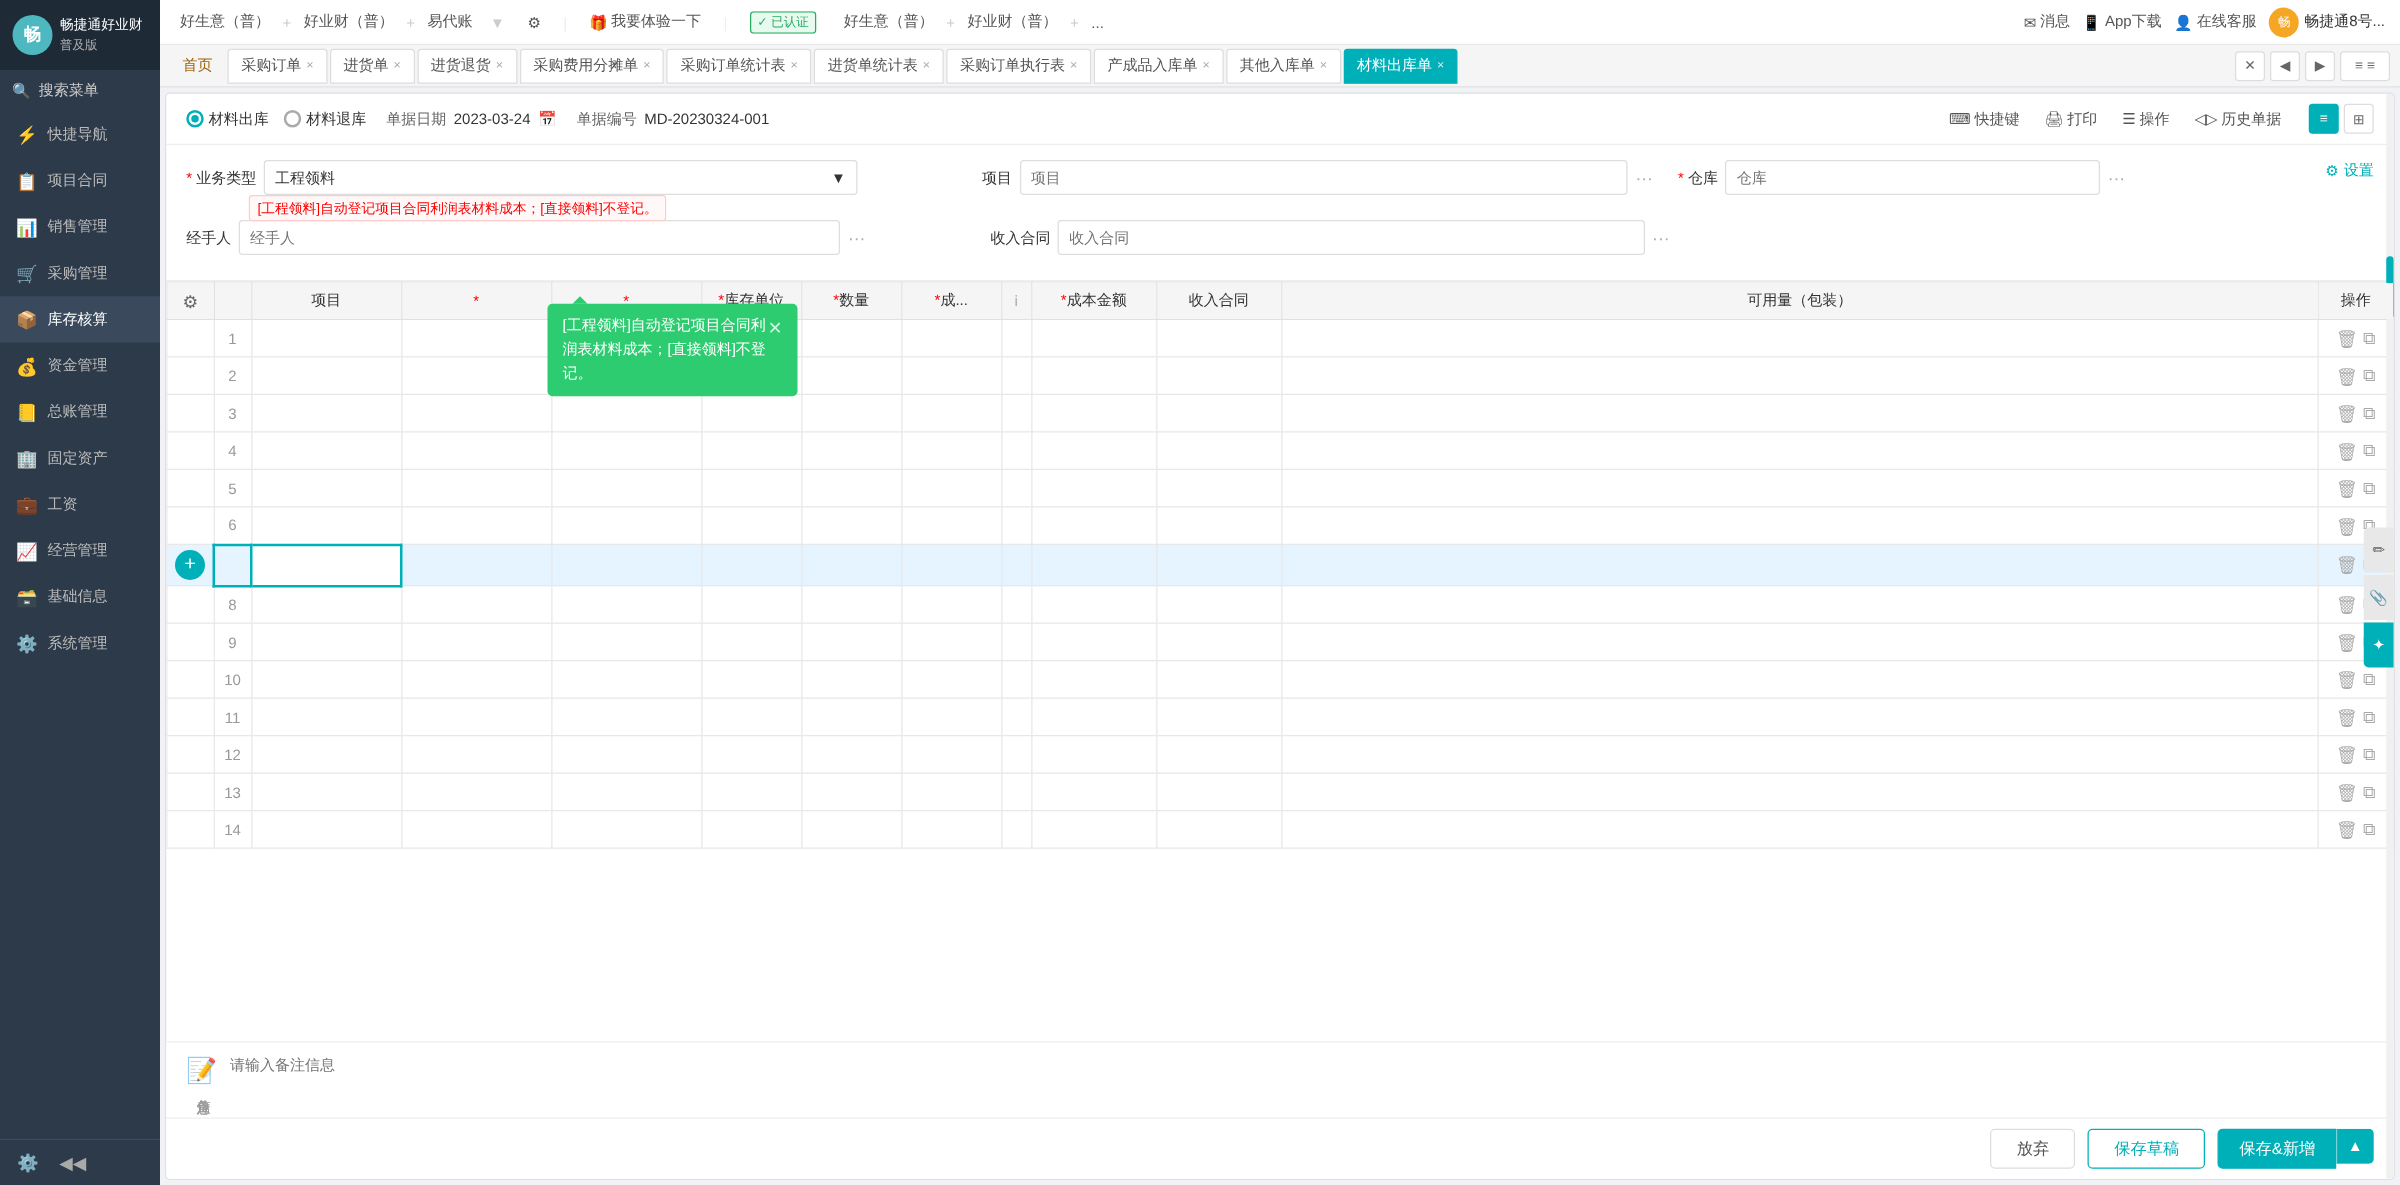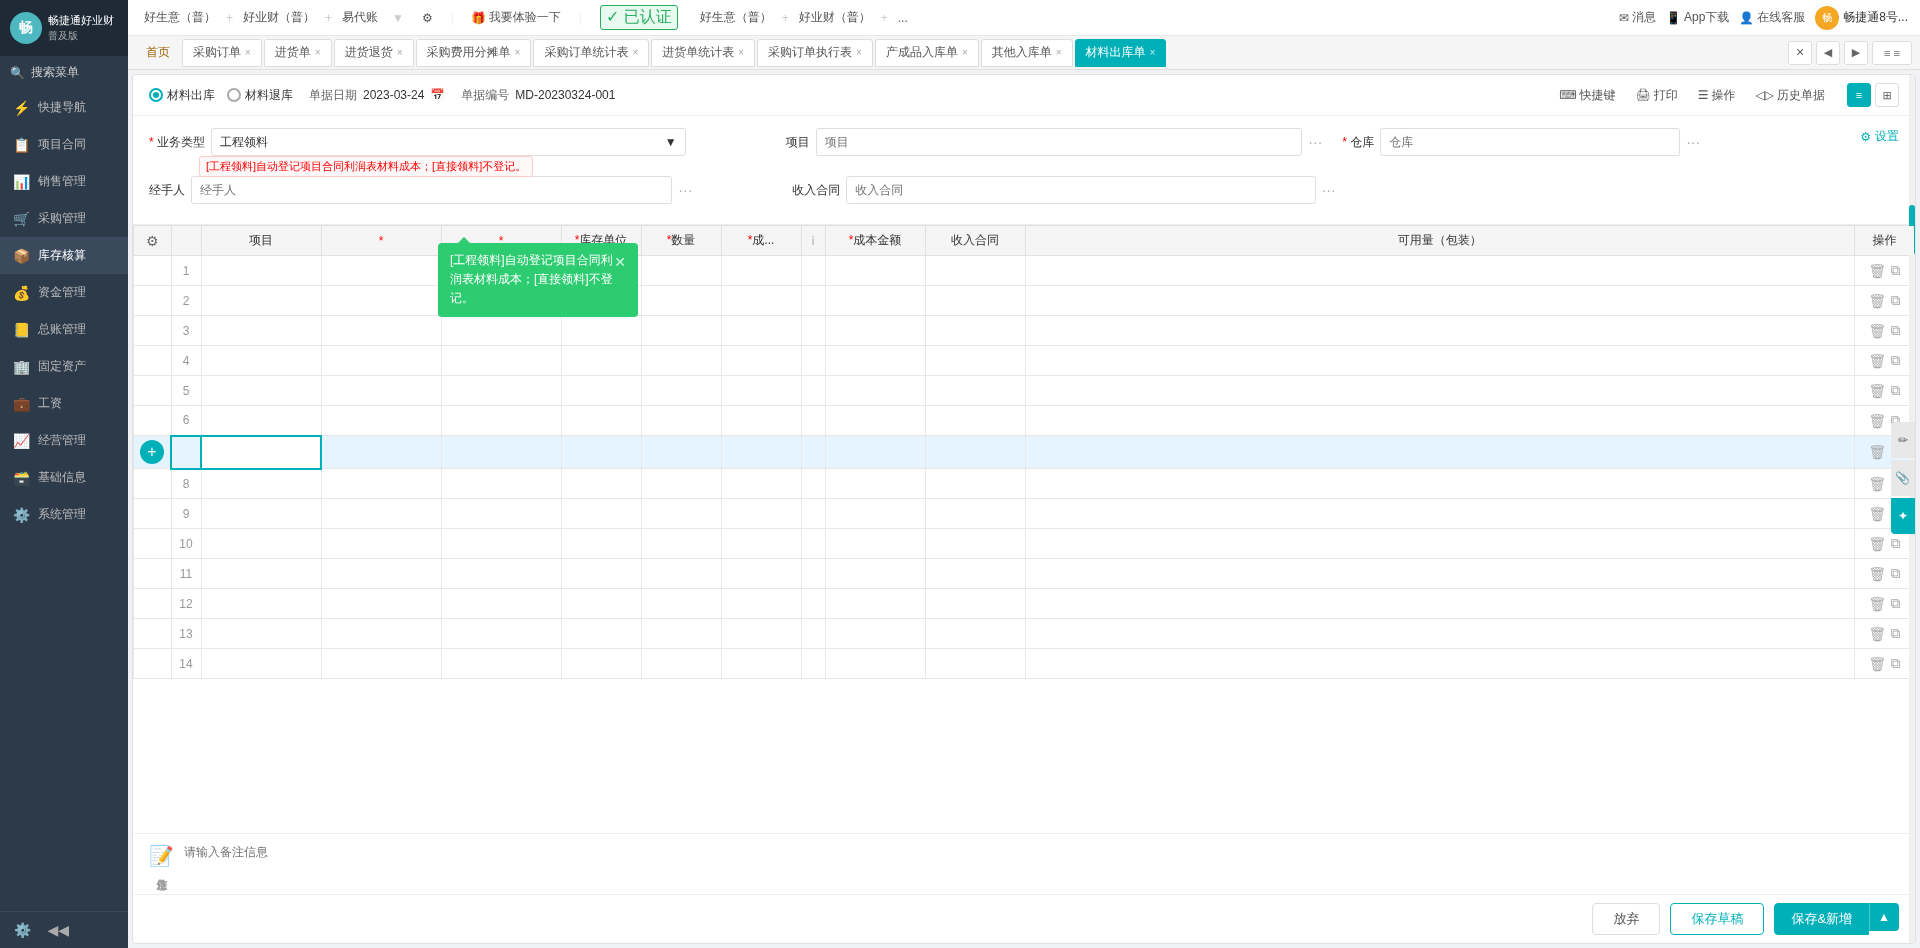--- a/index.html
+++ b/index.html
@@ -106,21 +106,21 @@
     .btn { padding: 6px 20px; border-radius: 4px; font-size: 13px; cursor: pointer; border: 1px solid #ddd; }
     .btn-default { background: #fff; color: #555; }
     .btn-primary { background: #00b0b9; color: white; border-color: #00b0b9; }
     .btn-split { display: flex; align-items: flex-start; }
     .btn-split-main { background: #00b0b9; color: white; border: 1px solid #00b0b9; padding: 6px 16px; border-radius: 4px 0 0 4px; font-size: 13px; cursor: pointer; }
     .btn-split-arrow { background: #00b0b9; color: white; border: 1px solid #00b0b9; border-left: 1px solid rgba(255,255,255,0.3); padding: 6px 8px; border-radius: 0 4px 4px 0; font-size: 12px; cursor: pointer; }
 
     .info-icon { color: #aaa; font-size: 12px; cursor: pointer; }
     .settings-col-icon { color: #666; font-size: 14px; cursor: pointer; }
 
-    .green-tag { background: #e8faf0; color: #27ae60; border: 1px solid #27ae60; padding: 1px 5px; border-radius: 3px; font-size: 16px; }
+    .green-tag { background: #e8faf0; color: #27ae60; border: 1px solid #27ae60; padding: 1px 5px; border-radius: 3px; font-size: 10px; }
   </style>
 </head>
 <body>
 
 <div class="sidebar">
   <div class="sidebar-logo">
     <div class="sidebar-logo-icon">
       <span>畅</span>
     </div>
     <div>

